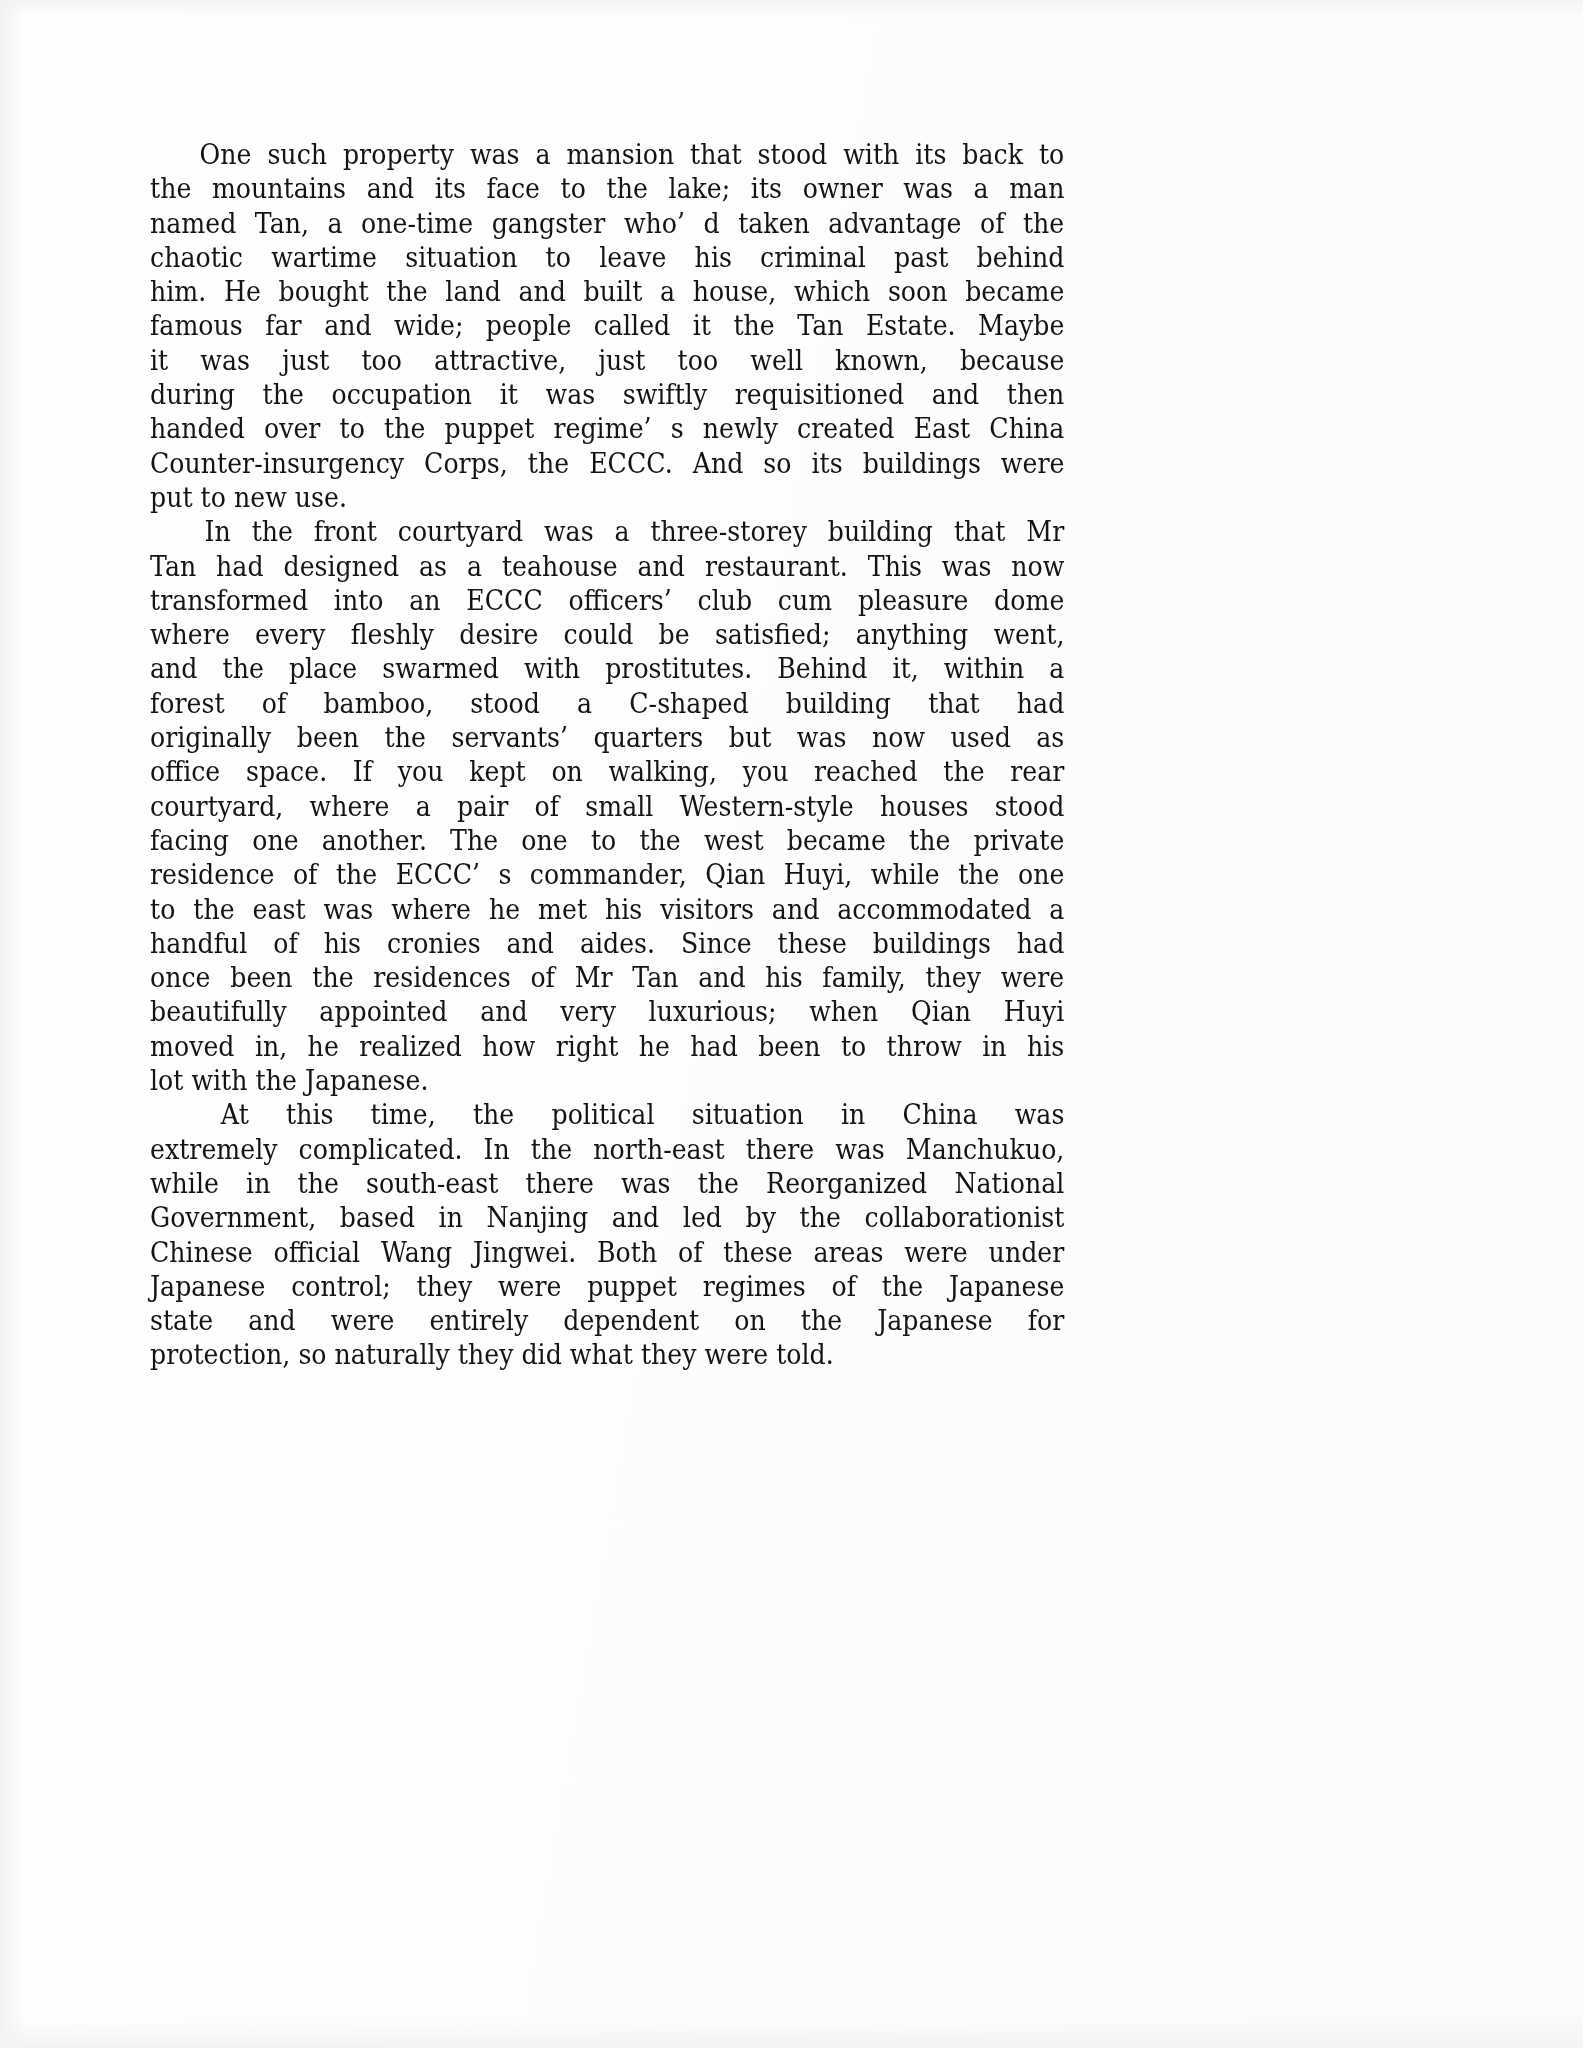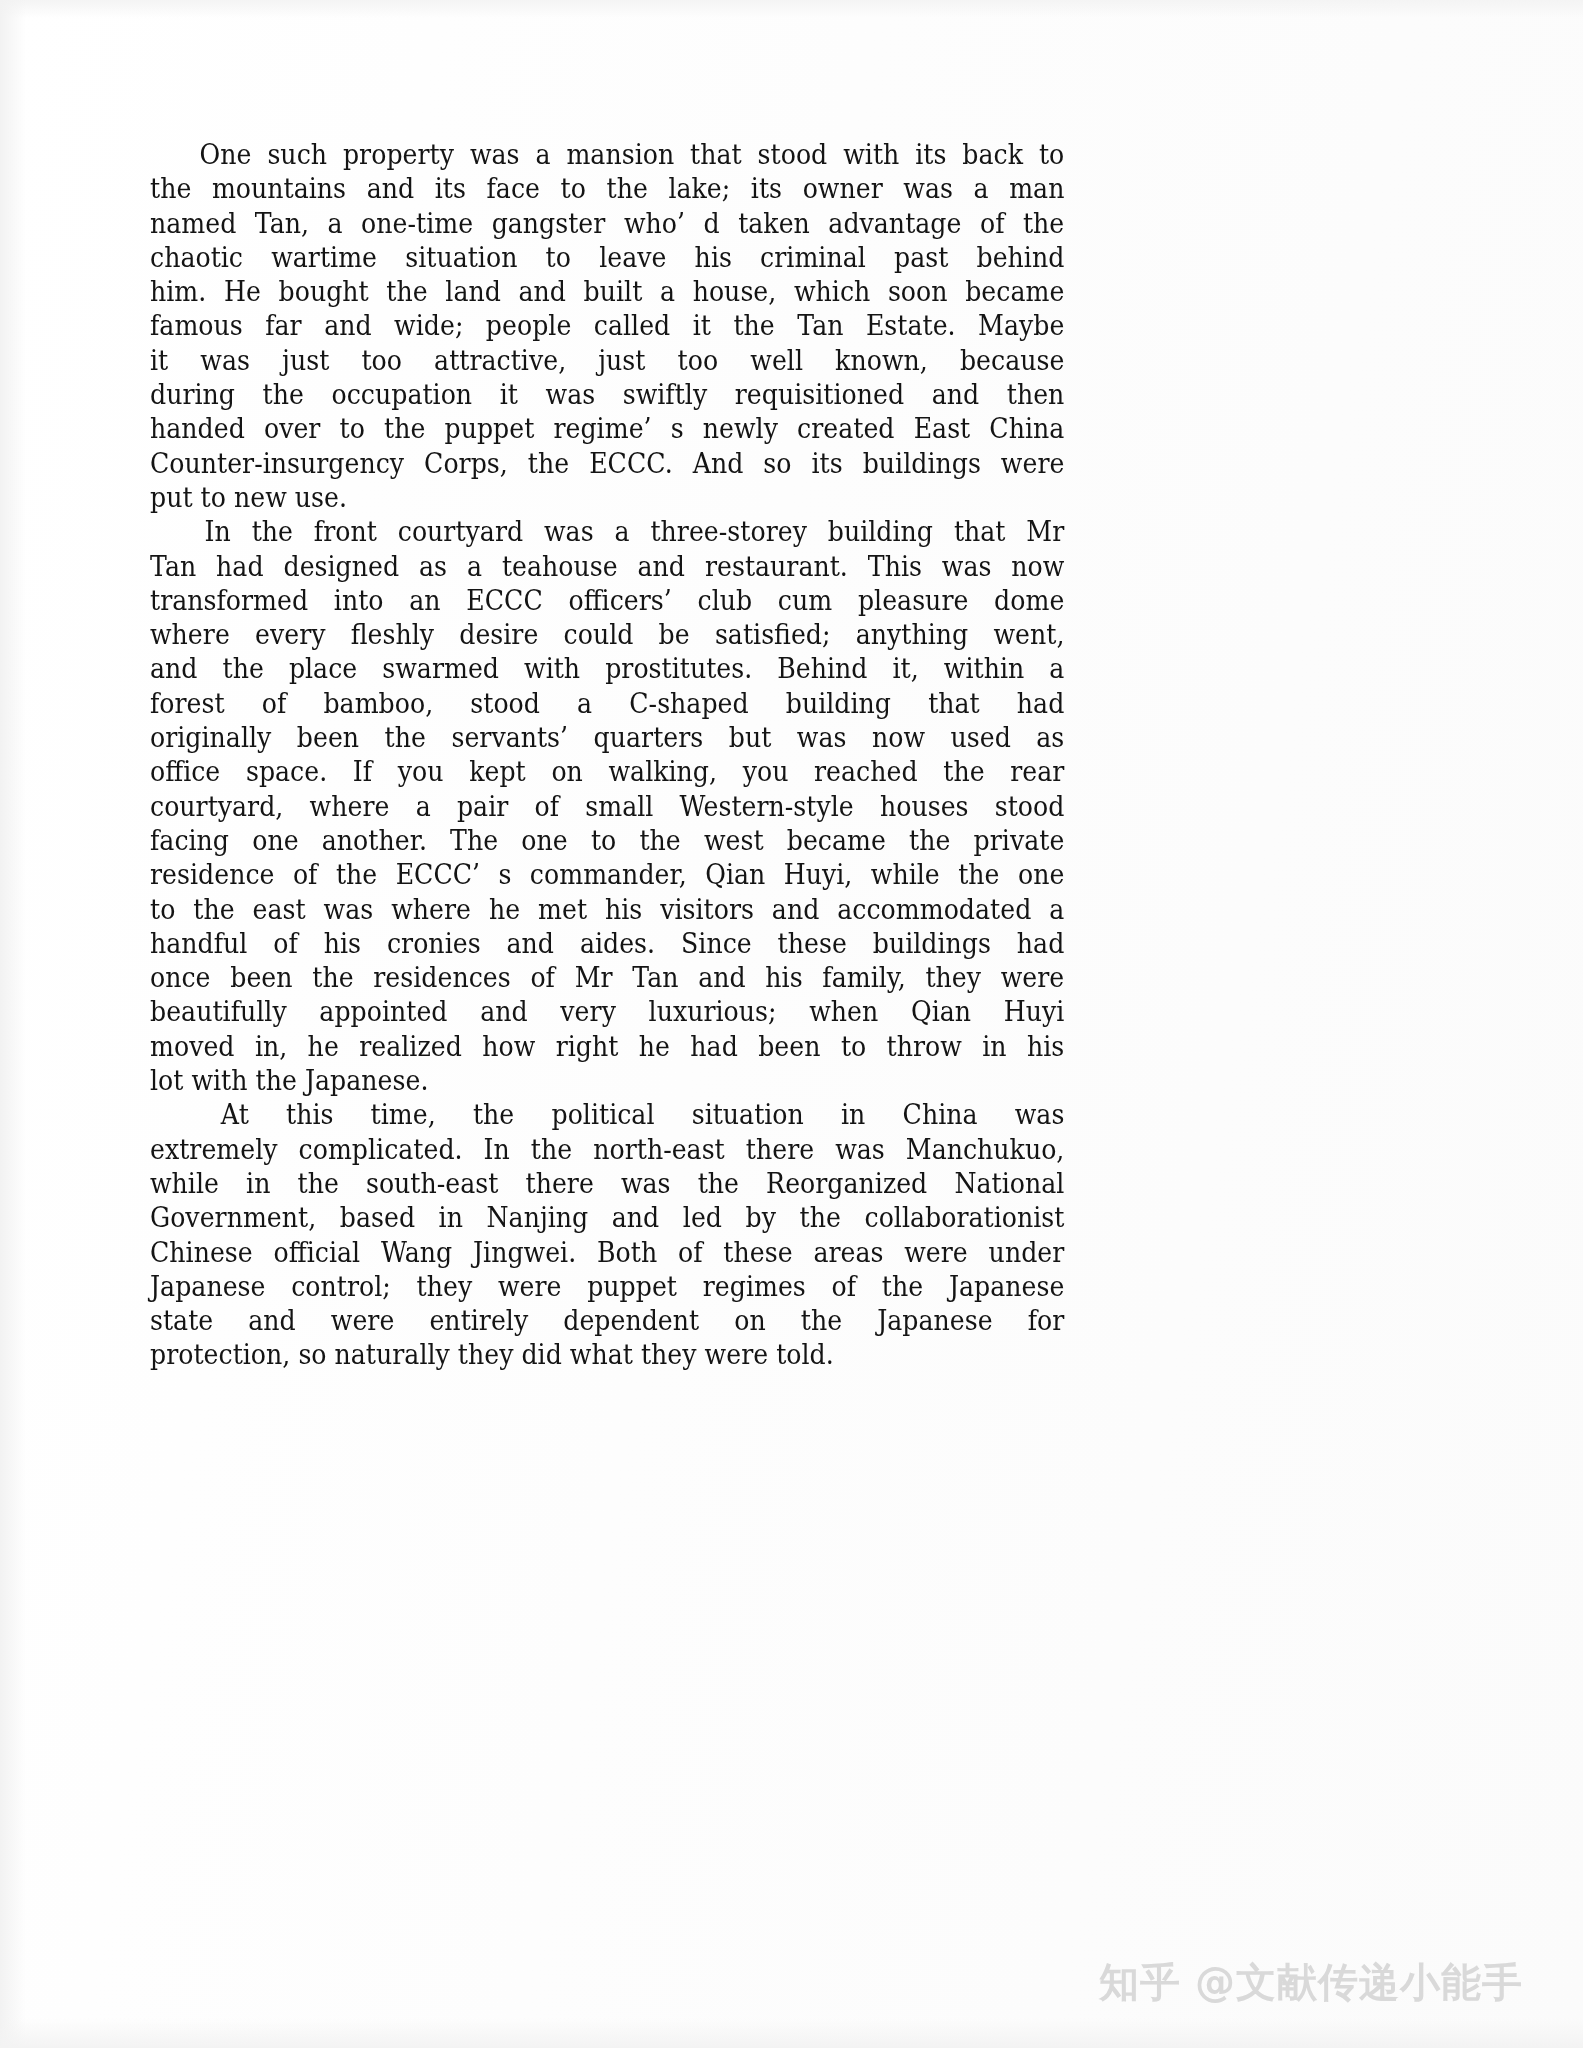--- a/index.html
+++ b/index.html
@@ -143,17 +143,14 @@
         <div class="pline"><span class="w">extremely</span><span class="w">complicated.</span><span class="w">In</span><span class="w">the</span><span class="w">north-east</span><span class="w">there</span><span class="w">was</span><span class="w">Manchukuo,</span></div>
         <div class="pline"><span class="w">while</span><span class="w">in</span><span class="w">the</span><span class="w">south-east</span><span class="w">there</span><span class="w">was</span><span class="w">the</span><span class="w">Reorganized</span><span class="w">National</span></div>
         <div class="pline"><span class="w">Government,</span><span class="w">based</span><span class="w">in</span><span class="w">Nanjing</span><span class="w">and</span><span class="w">led</span><span class="w">by</span><span class="w">the</span><span class="w">collaborationist</span></div>
         <div class="pline"><span class="w">Chinese</span><span class="w">official</span><span class="w">Wang</span><span class="w">Jingwei.</span><span class="w">Both</span><span class="w">of</span><span class="w">these</span><span class="w">areas</span><span class="w">were</span><span class="w">under</span></div>
         <div class="pline"><span class="w">Japanese</span><span class="w">control;</span><span class="w">they</span><span class="w">were</span><span class="w">puppet</span><span class="w">regimes</span><span class="w">of</span><span class="w">the</span><span class="w">Japanese</span></div>
         <div class="pline"><span class="w">state</span><span class="w">and</span><span class="w">were</span><span class="w">entirely</span><span class="w">dependent</span><span class="w">on</span><span class="w">the</span><span class="w">Japanese</span><span class="w">for</span></div>
         <div class="pline last"><span class="w">protection, so naturally they did what they were told.</span></div>
       </div>
   </div>
 
-  <div id="watermark">
-    <span class="wm-brand">知乎</span><span>@文献传递小能手</span>
-  </div>
 
 </div>
 
 </body></html>

